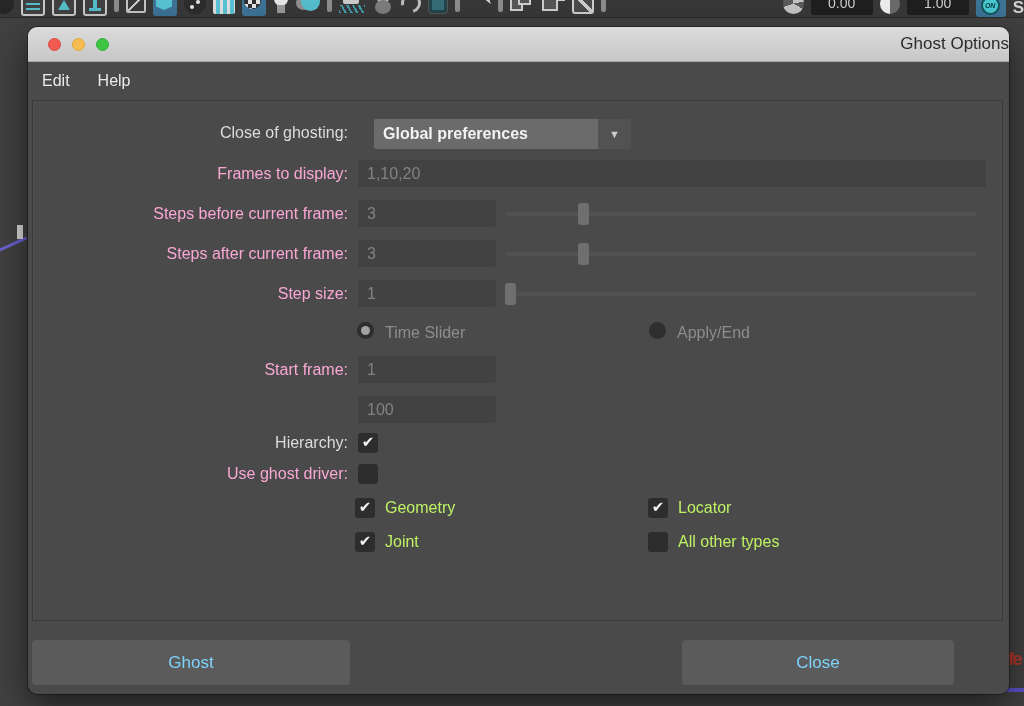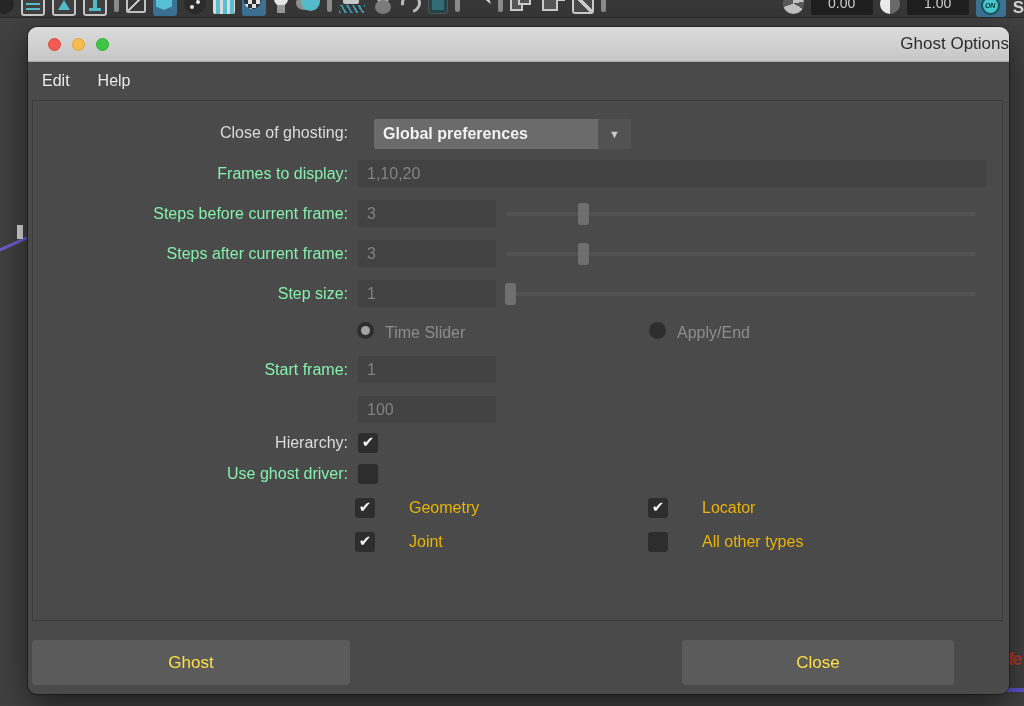--- a/index.html
+++ b/index.html
@@ -92,41 +92,41 @@
   .light.yellow { background:#f5bd4f; border:1px solid #e0a73a; }
   .light.green { background:#3ec544; border:1px solid #2fae38; }
   .menubar { position:absolute; left:0; top:35px; width:100%; height:38px; display:flex; align-items:center; gap:28px; padding-left:14px; }
   .menu-item { color:#eaeaea; font-size:16px; cursor:default; }
 
   .panel { position:absolute; left:4px; top:73px; width:971px; height:521px;
            border:1px solid #3a3a3a; box-shadow:inset 1px 1px 0 rgba(90,90,90,.35); }
 
   
   .flabel { position:absolute; left:8px; width:307px; text-align:right; font-size:16px; }
-  .dis { color:#86efac; } .en { color:#dcdcdc; }
+  .dis { color:#f9a8d4; } .en { color:#dcdcdc; }
   .field { position:absolute; background:#424242; border-radius:2px; color:#828282; font-size:16px;
            padding-left:9px; display:flex; align-items:center; }
   .dropdown { position:absolute; left:325px; top:18px; width:238px; height:30px; background:#6b6b6b; border-radius:2px;
               color:#f2f2f2; font-size:16px; font-weight:bold; display:flex; align-items:center; padding-left:9px;margin-left:16px; }
   .dd-arrow-box { position:absolute; left:565px; top:18px; width:33px; height:30px; background:#525252; border-radius:2px;
                   display:flex; align-items:center; justify-content:center; color:#c9c9c9; font-size:11px; }
   .slider-track { position:absolute; height:4px; background:#525252; border-radius:2px; }
   .slider-handle { position:absolute; width:11px; height:22px; background:#6f6f6f; border-radius:3px; }
   .radio { position:absolute; width:17px; height:17px; border-radius:50%; background:#2e2e2e; }
   .radio.selected::after { content:""; position:absolute; left:4px; top:4px; width:9px; height:9px; border-radius:50%; background:#a2a2a2; }
   .rlabel { position:absolute; font-size:16px; color:#8d8d8d; }
   .checkbox { position:absolute; width:20px; height:20px; background:#2d2d2d; border-radius:3px;
               display:flex; align-items:center; justify-content:center; }
   .check-mark { display:none; color:#f5f5f5; font-size:15px; font-weight:bold; margin-top:-2px; }
   .checkbox.checked .check-mark { display:block; }
-  .clabel { position:absolute; font-size:16px; color:#eab308;margin-left:24px; }
+  .clabel { position:absolute; font-size:16px; color:#bef264; }
 
   .btnrow { position:absolute; left:0; top:613px; width:100%; height:45px; }
   .dlg-btn { position:absolute; top:0; height:45px; background:#5b5b5b; border:none; border-radius:4px;
-             color:#fde047; font-size:17px; font-family:inherit; }
+             color:#7dd3fc; font-size:17px; font-family:inherit; }
 </style>
 </head>
 <body>
 
 <div id="screen">
 
   <div class="toolbar">
     <span class="ic tb-circle"></span>
     <span class="ic boxed">
         <i class="glyph tb-grid"></i>

